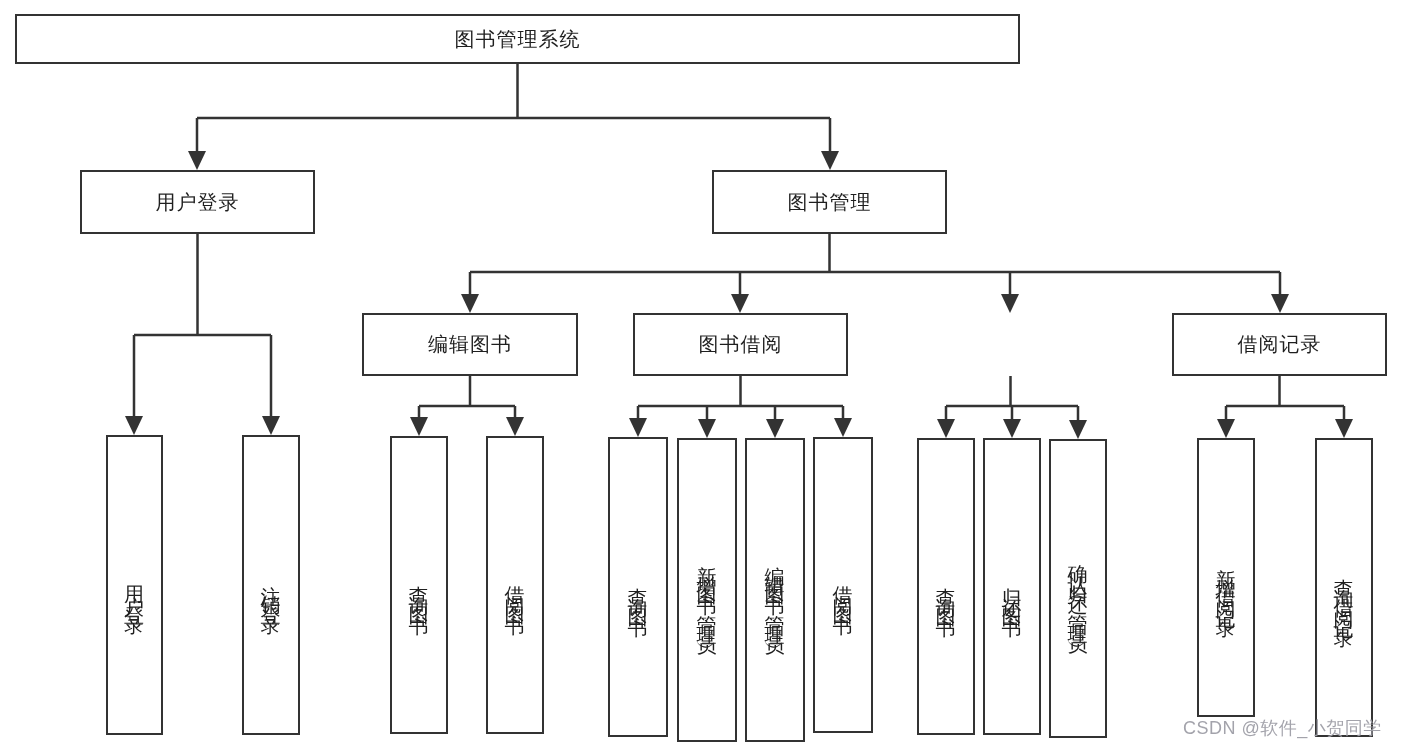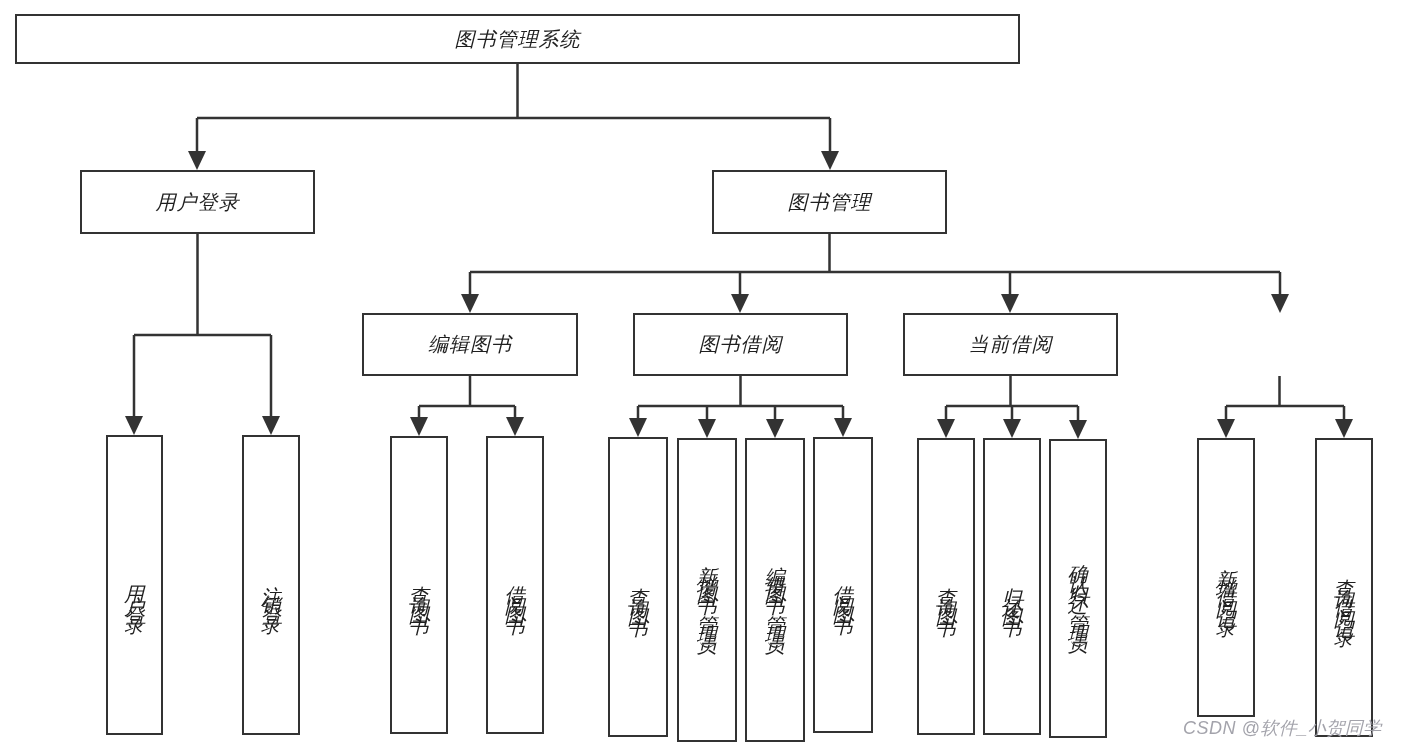--- a/index.html
+++ b/index.html
@@ -2,21 +2,20 @@
 <html><head>
 <meta charset="utf-8">
 <style>
   * { margin:0; padding:0; box-sizing:border-box; }
   html,body { background:#ffffff; }
   .stage {
     position:relative; width:1405px; height:747px;
     background:#ffffff; overflow:hidden;
     font-family:"Liberation Sans", sans-serif;
     color:#1f1f1f;
-    font-style:italic;
   }
   .connectors { position:absolute; left:0; top:0; width:1405px; height:747px; }
   .connectors path { stroke:#333333; stroke-width:2.5; fill:none; }
   .connectors polygon { fill:#333333; stroke:none; }
   .box {
     position:absolute; border:2.5px solid #333333; background:#ffffff;
     display:flex; align-items:center; justify-content:center;
   }
   .box-h { font-size:20px; letter-spacing:1px; }
   .box-v { font-size:20px; }
@@ -106,22 +105,22 @@
   <div class="box box-v" style="left:242px; top:435px; width:58px; height:300px;">
     <span>注销登录</span>
   </div>
 
   <div class="box box-h" style="left:362px; top:313px; width:216px; height:63px;">
     <span>编辑图书</span>
   </div>
   <div class="box box-h" style="left:633px; top:313px; width:215px; height:63px;text-align:right;">
     <span>图书借阅</span>
   </div>
-  <div class="box box-h" style="left:903px; top:313px; width:215px; height:63px;">
-    <span>当前借阅</span>
+  <div class="box box-h" style="left:1172px; top:313px; width:215px; height:63px;">
+    <span>借阅记录</span>
   </div>
 
   <div class="box box-v" style="left:390px; top:436px; width:58px; height:298px;">
     <span>查询图书</span>
   </div>
   <div class="box box-v" style="left:486px; top:436px; width:58px; height:298px;">
     <span>借阅图书</span>
   </div>
 
   <div class="box box-v" style="left:608px; top:437px; width:60px; height:300px;">

